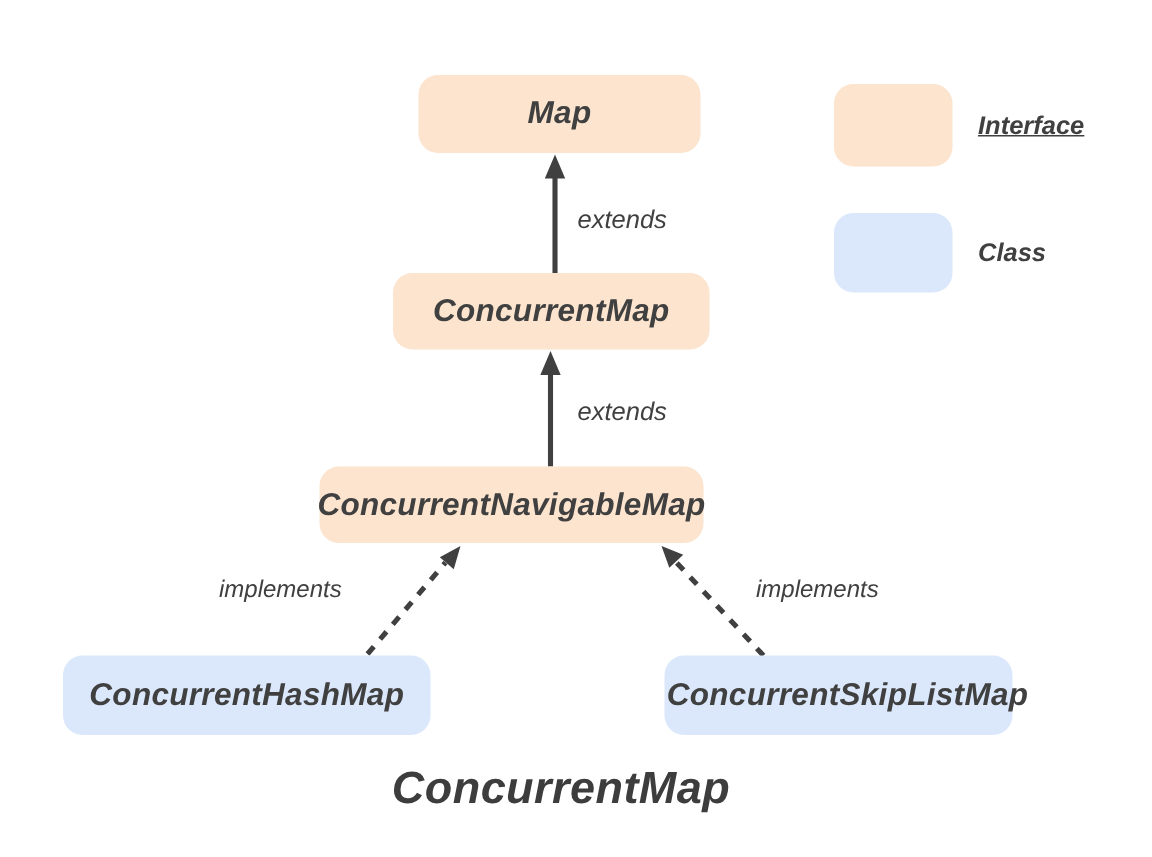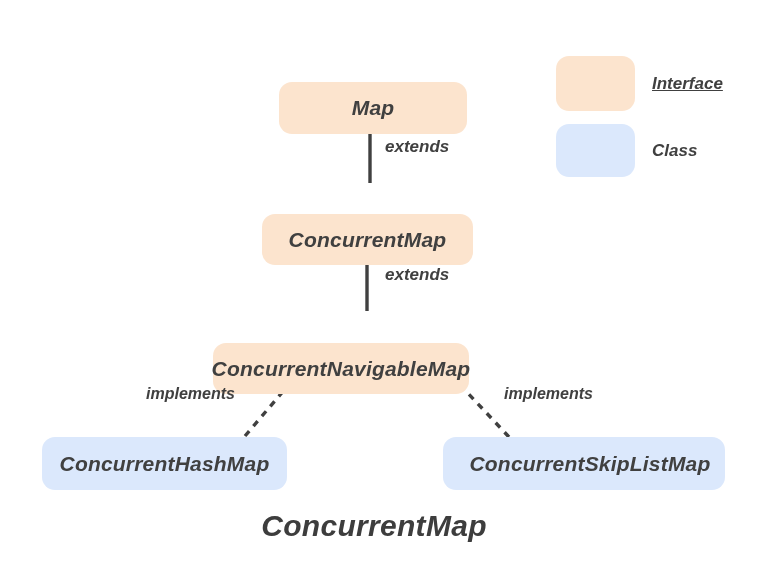--- a/index.html
+++ b/index.html
@@ -44,50 +44,50 @@
     position: absolute;
     display: flex;
     align-items: center;
     justify-content: center;
     font-weight: bold;
     font-style: italic;
     font-size: 21px;
     letter-spacing: 0.2px;
     color: var(--text-color);
   }
-  .node.interface { background: var(--interface-fill); border-radius: 13px; margin-top: 32px; }
+  .node.interface { background: var(--interface-fill); border-radius: 13px; }
   .node.class     { background: var(--class-fill);     border-radius: 13px; text-align: right; }
 
   .node-map  { left: 279px; top: 50px;  width: 188px; height: 52px; }
   .node-cm   { left: 262px; top: 182px; width: 211px; height: 51px; }
   .node-cnm  { left: 213px; top: 311px; width: 256px; height: 51px; }
   .node-chm  { left: 42px;  top: 437px; width: 245px; height: 53px; }
-  .node-cslm { left: 443px; top: 437px; width: 282px; height: 53px; padding-left: 12px; }
+  .node-cslm { left: 443px; top: 437px; width: 232px; height: 53px; padding-left: 12px; }
 
   .edge-label {
     position: absolute;
-    font-weight: bold;
+    font-weight: normal;
     font-style: italic;
     font-size: 17px;
     color: var(--text-color);
     white-space: nowrap;
   }
   .label-extends-top { left: 385px; top: 137px; }
   .label-extends-mid { left: 385px; top: 265px; }
   .label-impl-left   { left: 146px; top: 385px; font-size: 16px; }
   .label-impl-right  { left: 504px; top: 385px; font-size: 16px; }
 
   .legend {
     position: absolute;
     left: 556px; top: 56px;
     width: 200px;
   }
   .legend-row { position: absolute; left: 0; display: flex; align-items: center; }
   .legend-row-interface { top: 0; text-decoration: underline; }
-  .legend-row-class { top: 68px; }
+  .legend-row-class { top: 86px; }
   .legend-swatch {
     width: 79px; height: 55px;
     border-radius: 13px;
     flex: 0 0 auto;
   }
   .legend-swatch.interface { background: var(--interface-fill); }
   .legend-swatch.class { background: var(--class-fill); height: 53px; }
   .legend-label {
     margin-left: 17px;
     font-weight: bold;

